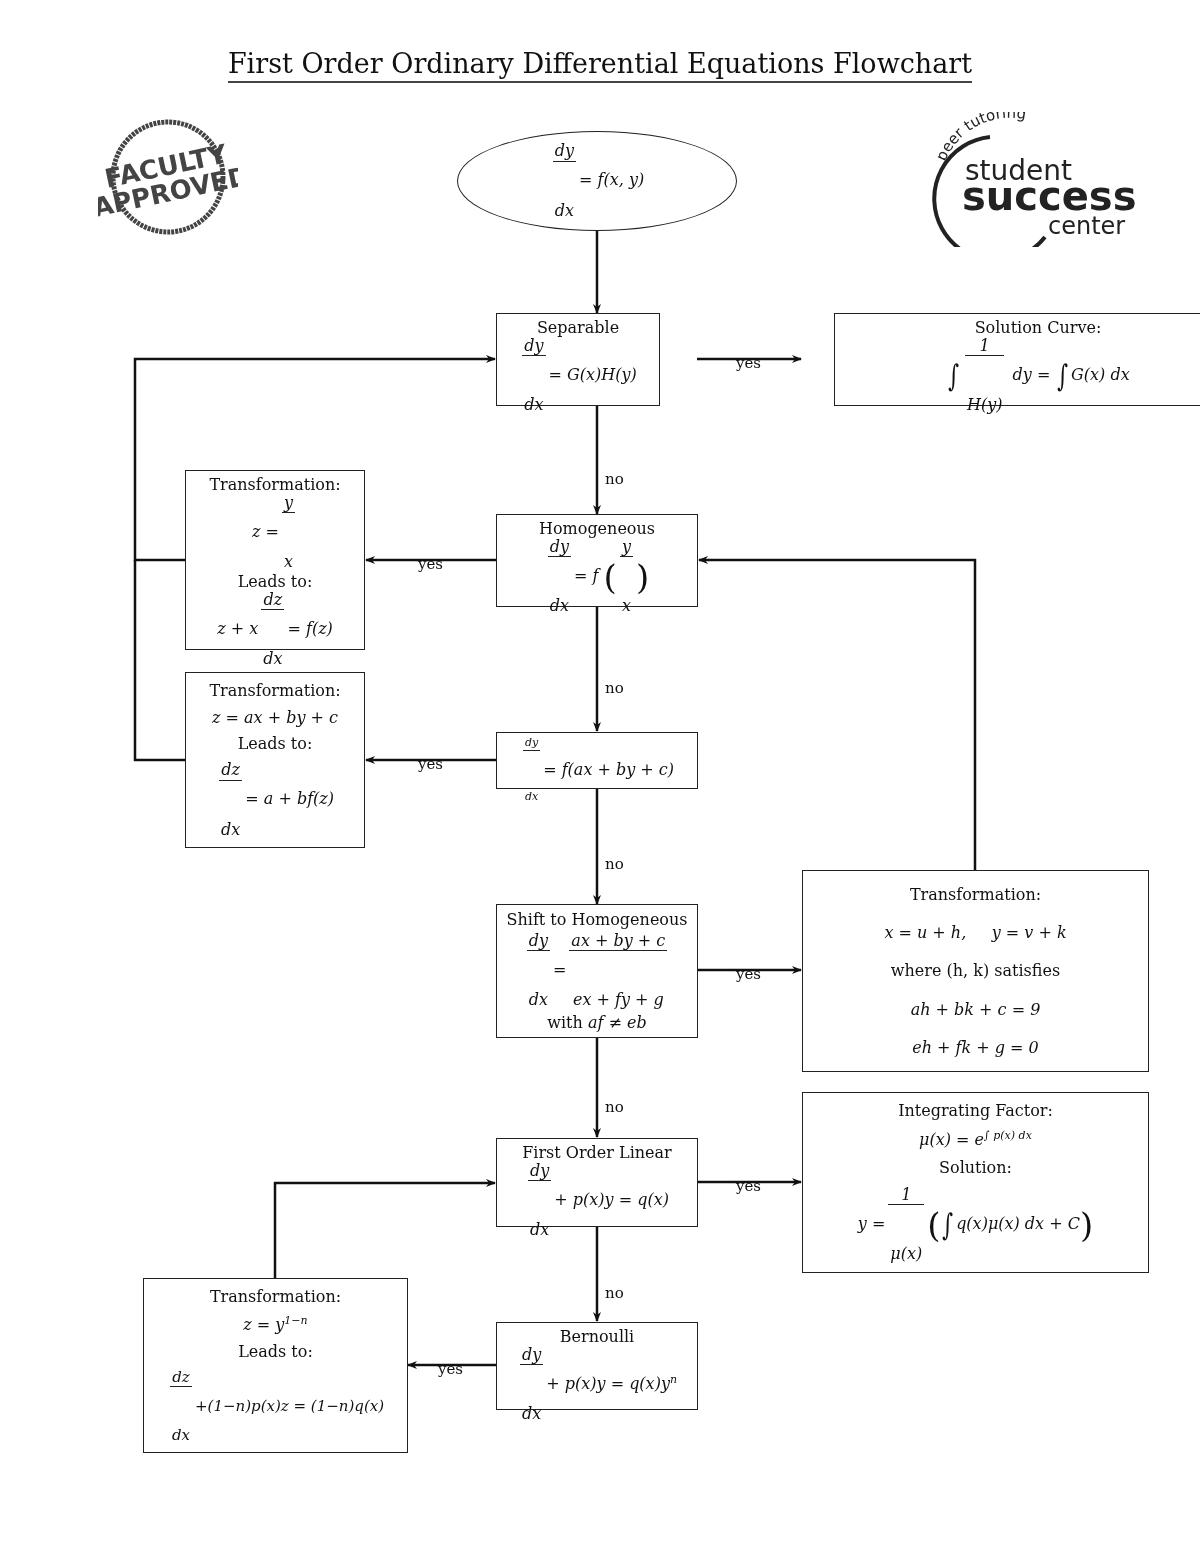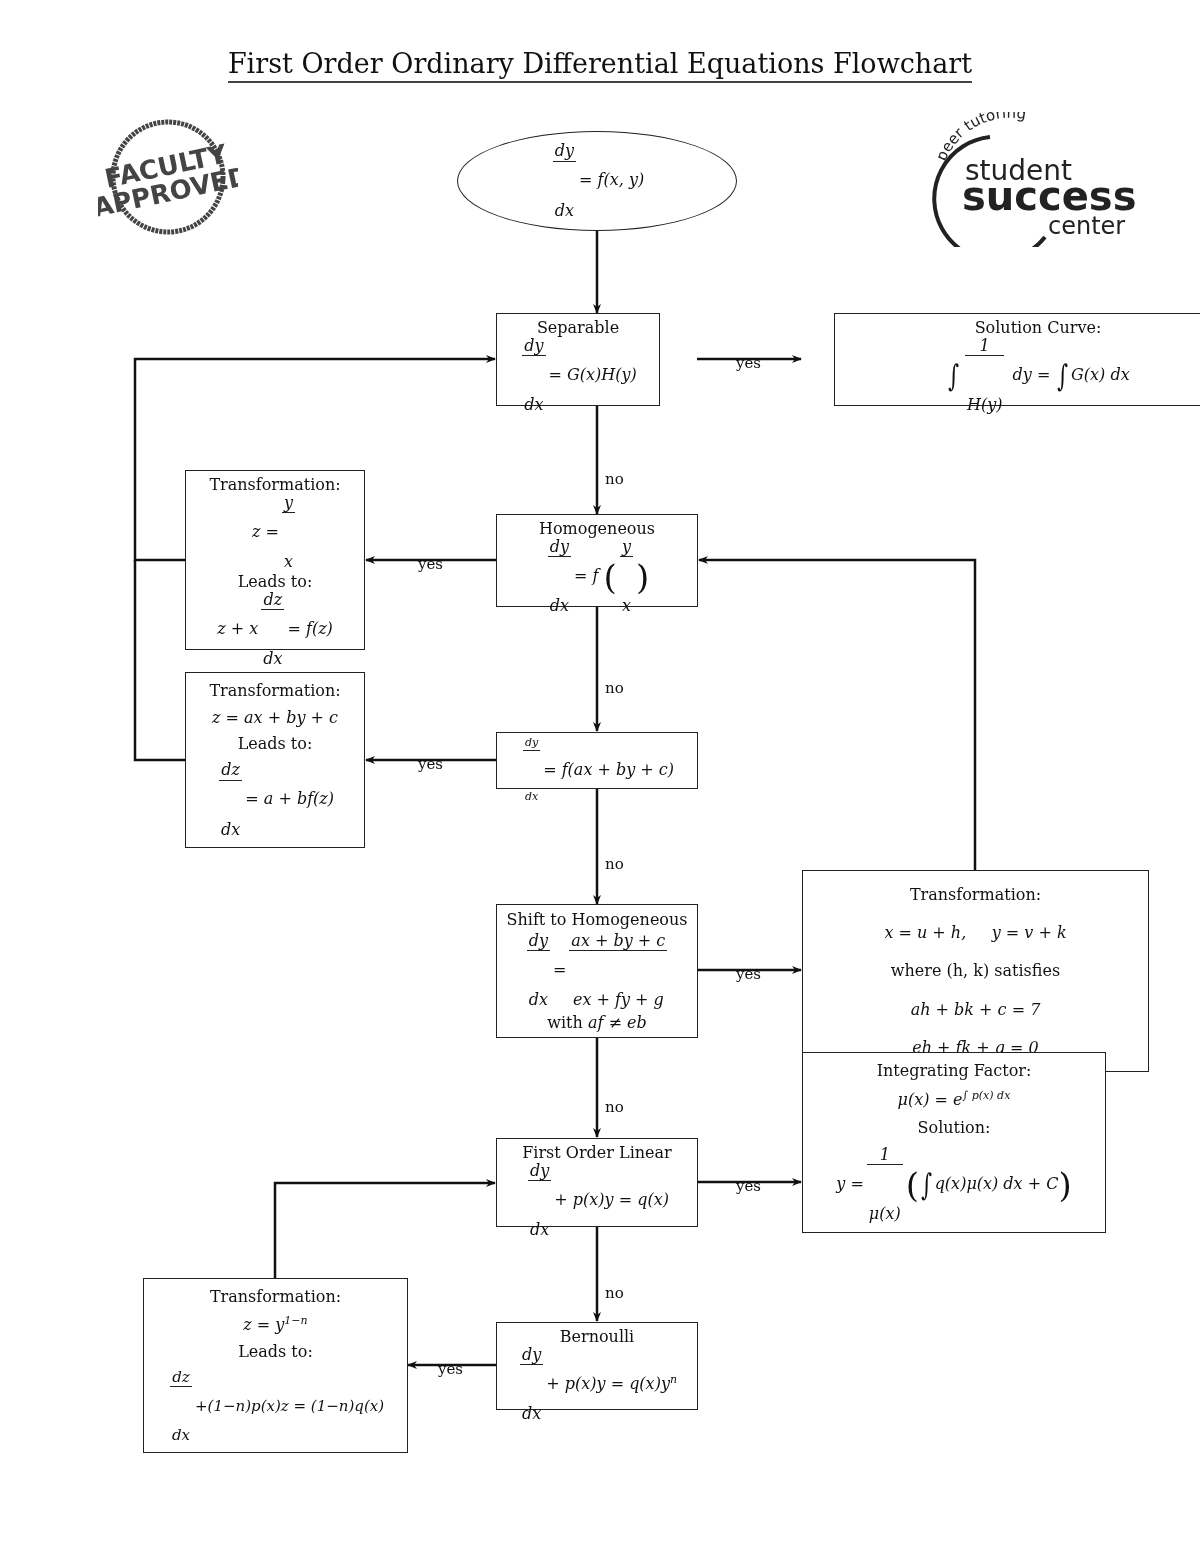--- a/index.html
+++ b/index.html
@@ -156,33 +156,33 @@
         <span>ax + by + c</span>
         <span>ex + fy + g</span>
       </span></div>
   <div><span>with</span> <span class="m">af ≠ eb</span></div>
 </div>
 
 <div class="box" style="left:802px;top:870px;width:347px;height:202px">
   <div>Transformation:</div>
   <div class="m" style="white-space:pre">x = u + h,     y = v + k</div>
   <div>where (h, k) satisfies</div>
-  <div class="m">ah + bk + c = 7</div>
+  <div class="m">ah + bk + c = 9</div>
   <div class="m">eh + fk + g = 0</div>
 </div>
 
 <div class="box" style="left:496px;top:1138px;width:202px;height:89px">
   <div>First Order Linear</div>
   <div class="m"><span class="frac">
         <span>dy</span>
         <span>dx</span>
       </span><span>+ p(x)y = q(x)</span></div>
 </div>
 
-<div class="box" style="left:802px;top:1052px;width:304px;height:181px">
+<div class="box" style="left:802px;top:1092px;width:347px;height:181px">
   <div>Integrating Factor:</div>
   <div class="m"><span>μ(x) = e</span><sup>∫ p(x) dx</sup></div>
   <div>Solution:</div>
   <div class="m"><span>y =</span><span class="frac">
         <span>1</span>
         <span>μ(x)</span>
       </span><span class="big">(</span><span class="int">∫</span><span>q(x)μ(x) dx + C</span><span class="big">)</span></div>
 </div>
 
 <div class="box" style="left:496px;top:1322px;width:202px;height:88px">

